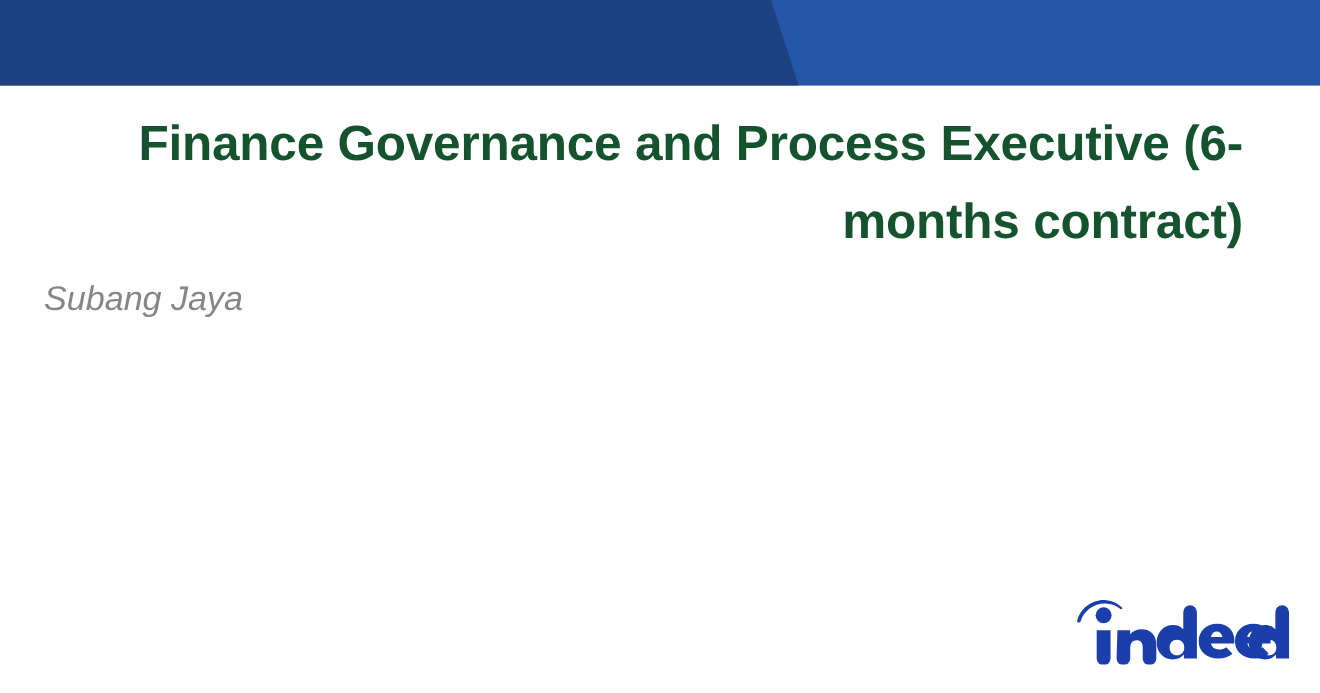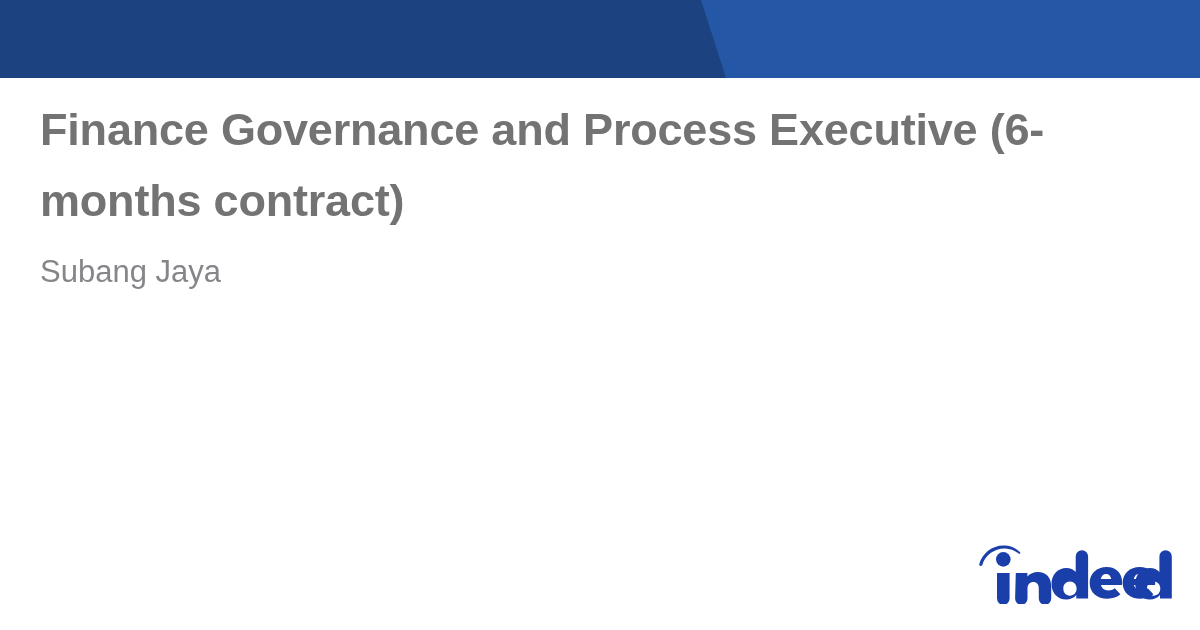--- a/index.html
+++ b/index.html
@@ -56,42 +56,44 @@
     position: absolute;
     left: 40px;
     top: 94px;
     width: 1120px;
   }
 
   .job-title {
     font-size: 45px;
     font-weight: bold;
     line-height: 71px;
-    color: #737373;
+    color: #14532d;
     letter-spacing: -0.2px;
     margin: 0;
     max-width: 1090px;
+    text-align: right;
   }
 
   .company-name {
     font-size: 33px;
     font-weight: normal;
     line-height: 44px;
     color: #2d2d2d;
     margin: 20px 0 0 0;
     letter-spacing: 0px;
   }
 
   .job-location {
     font-size: 31px;
     font-weight: normal;
     line-height: 42px;
     color: #85868a;
     margin: 15px 0 0 0;
     letter-spacing: 0px;
+    font-style: italic;
   }
 
   
   .indeed-logo {
     position: absolute;
     left: 976px;
     top: 542px;
     width: 196px;
     height: 62px;
   }

